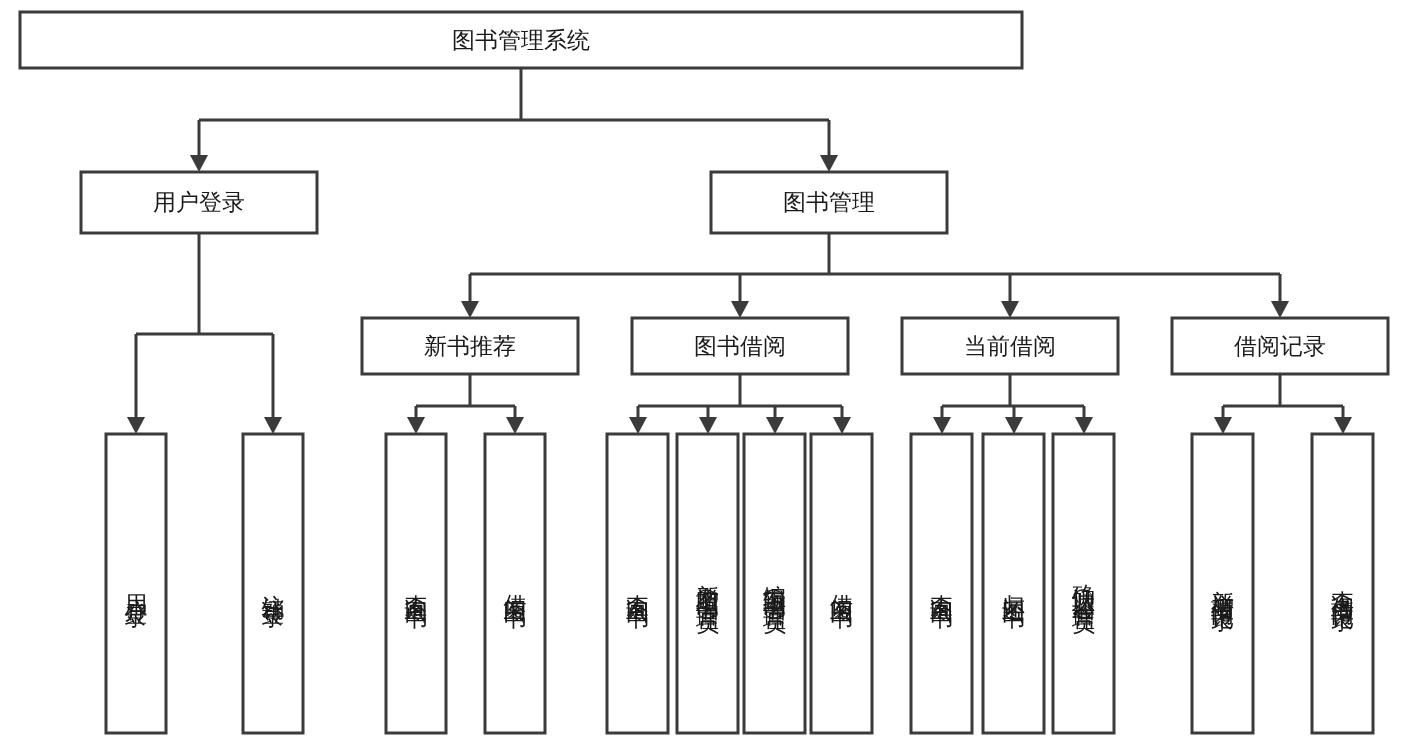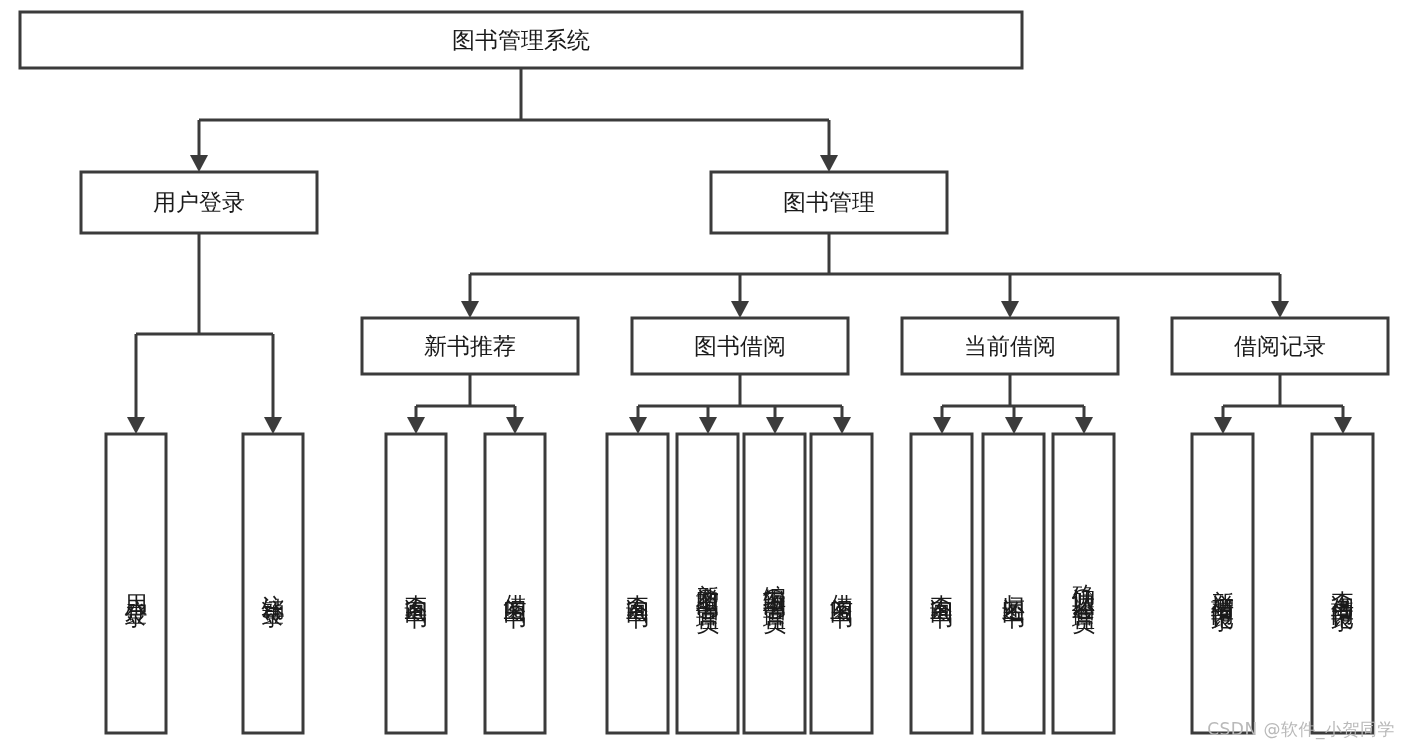--- a/index.html
+++ b/index.html
@@ -222,14 +222,13 @@
       <div class="vlabel-holder" style="left: 1053px; top: 434px; width: 61px; height: 299px;">
         <span class="vlabel">确认归还（管理员）</span>
       </div>
       <div class="vlabel-holder" style="left: 1192px; top: 434px; width: 61px; height: 299px;">
         <span class="vlabel">新增借阅记录</span>
       </div>
       <div class="vlabel-holder" style="left: 1312px; top: 434px; width: 61px; height: 299px;">
         <span class="vlabel">查询借阅记录</span>
       </div>
     </div>
-  <div id="watermark">CSDN @软件_小贺同学</div>
 </div>
 
 </body></html>

